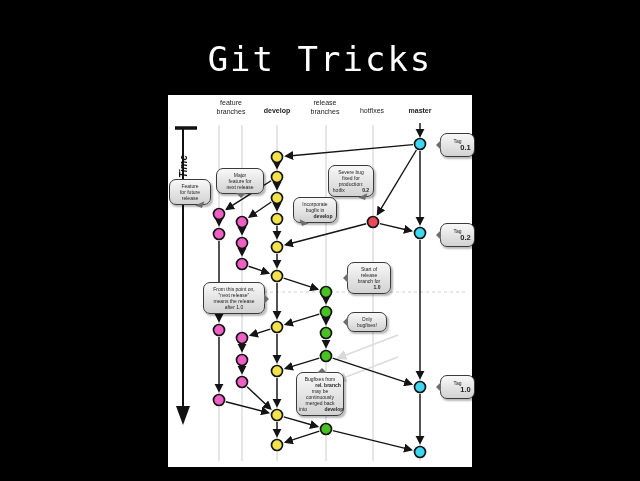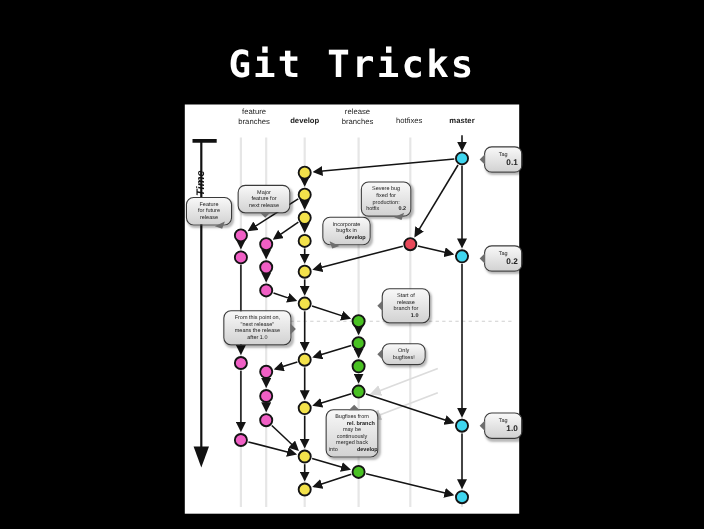--- a/index.html
+++ b/index.html
@@ -1,19 +1,19 @@
 <!DOCTYPE html>
 <html><head>
 <meta charset="utf-8">
 <style>
   html,body{margin:0;padding:0;background:#000;}
   #slide{position:relative;width:640px;height:481px;background:#000;overflow:hidden;
          font-family:"Liberation Sans",sans-serif;}
   #title{position:absolute;left:0;top:38px;width:640px;text-align:center;color:#fff;
-         font-family:"DejaVu Sans Mono",monospace;font-size:34px;letter-spacing:2px;line-height:42px;font-weight:bold;}
+         font-family:"DejaVu Sans Mono",monospace;font-size:34px;letter-spacing:2px;line-height:42px;}
   #panel{position:absolute;left:168px;top:95px;width:304px;height:372px;background:#fff;}
   #dsvg{position:absolute;left:0;top:0;}
   #headers{position:absolute;left:0;top:0;width:100%;height:30px;}
   .colhead{position:absolute;width:60px;text-align:center;font-size:7px;line-height:8.5px;color:#222;}
   .colhead.bold{font-weight:bold;}
   #timelabel{position:absolute;left:-10px;top:66px;width:50px;text-align:center;
              transform:rotate(-90deg);font-size:10px;font-weight:bold;font-style:italic;color:#111;}
   #callouts{position:absolute;left:0;top:0;width:100%;height:100%;}
   .callout{position:absolute;background:linear-gradient(#f8f8f8,#d2d2d2);border:1.5px solid #3a3a3a;
            border-radius:7px;padding:3px 2px;text-align:center;font-size:5px;line-height:6px;color:#222;

